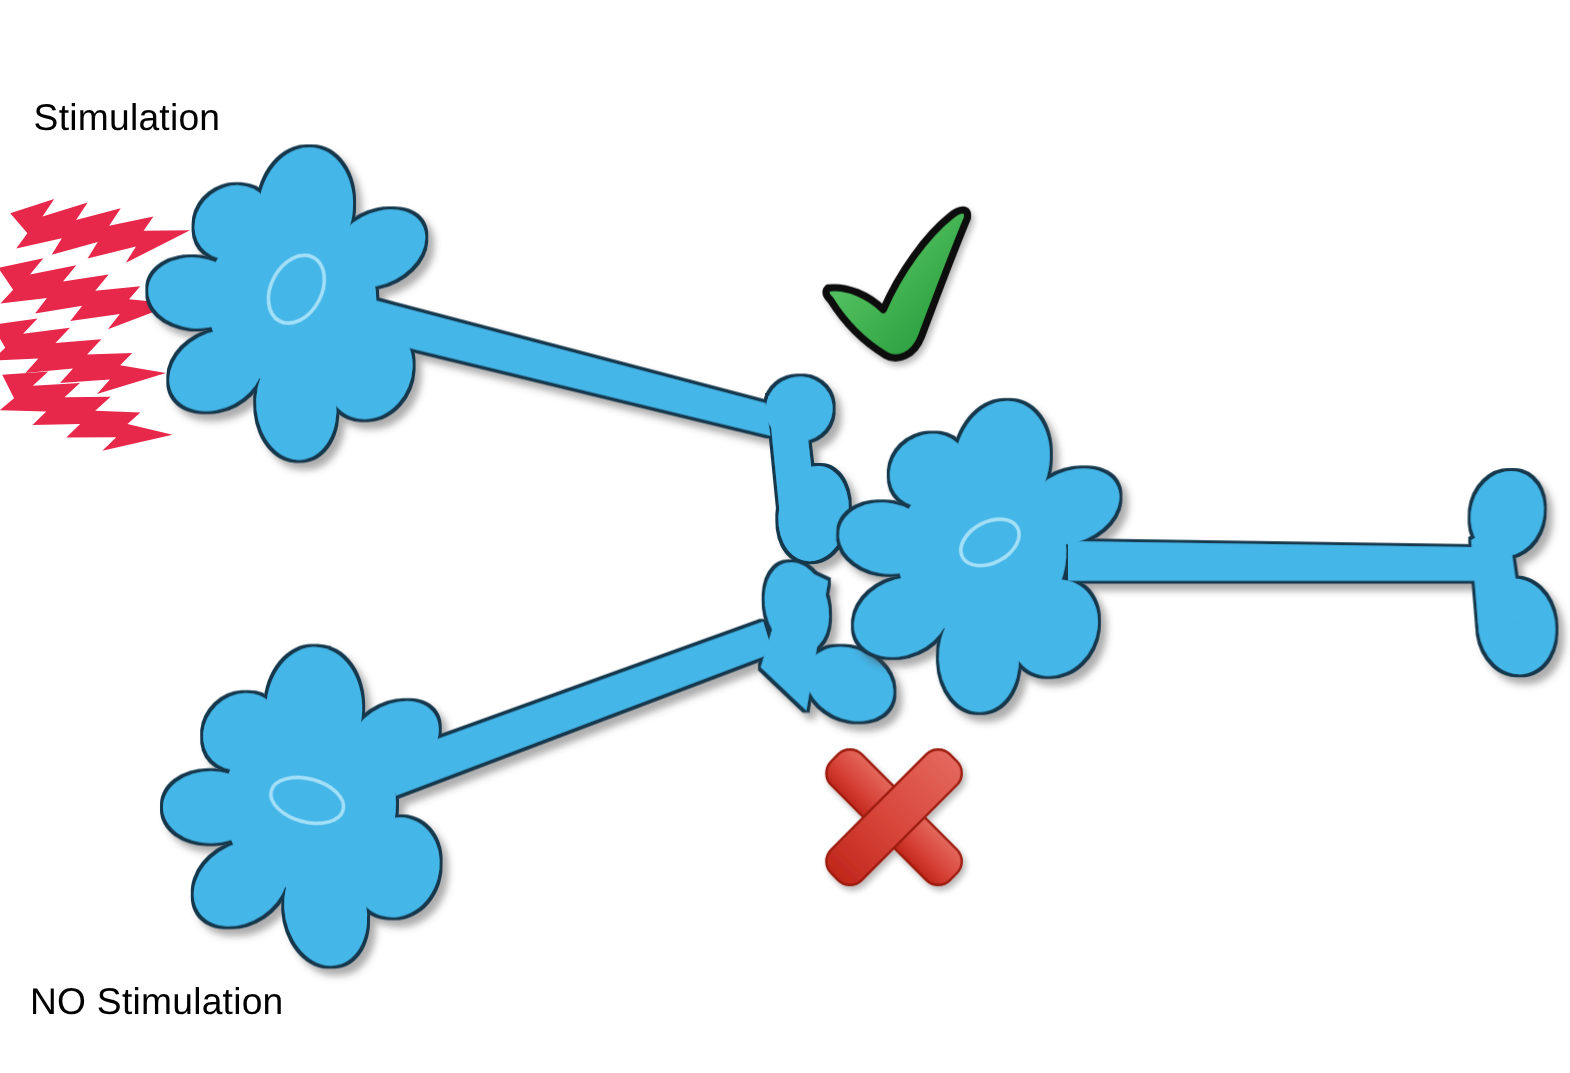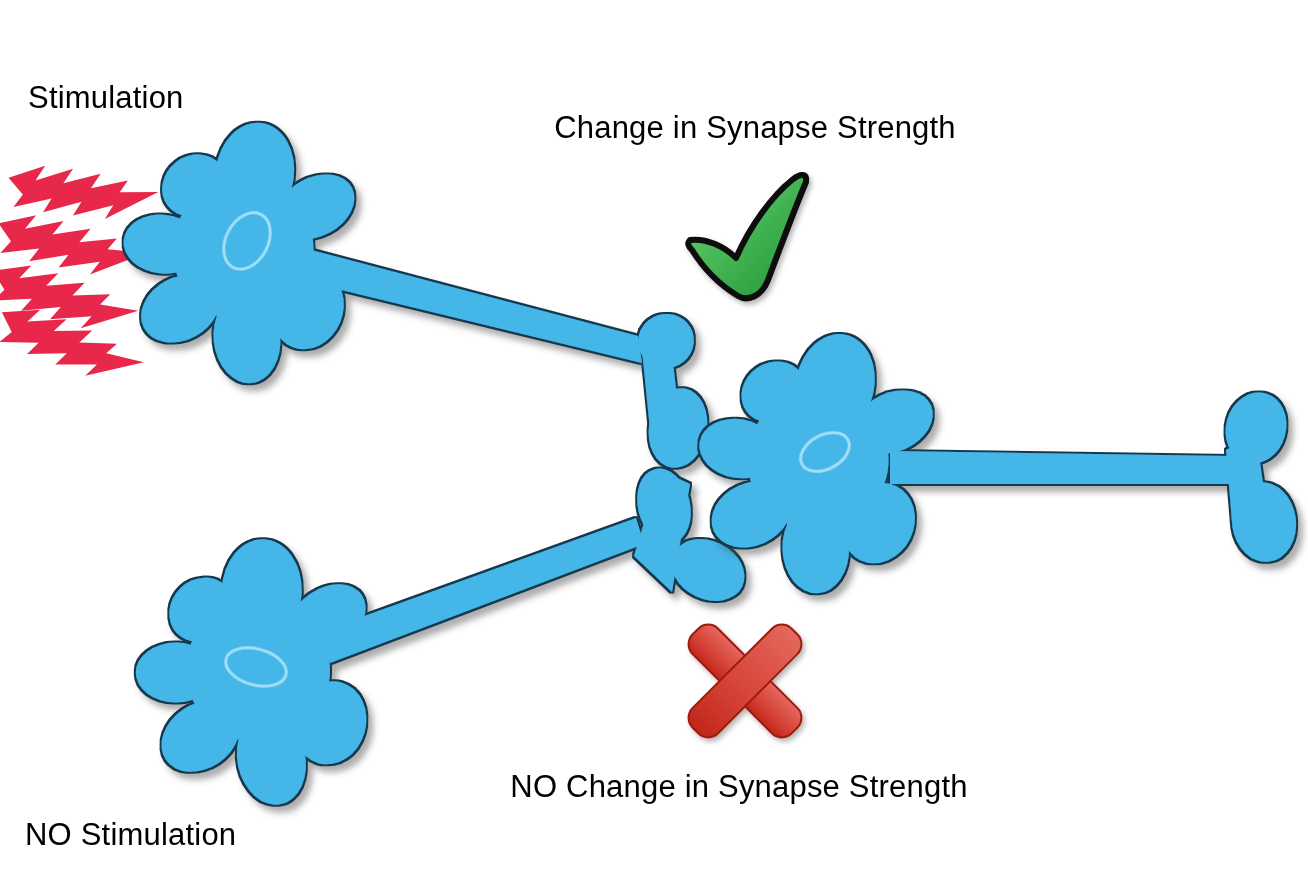--- a/index.html
+++ b/index.html
@@ -131,19 +131,17 @@
     <g filter="url(#softShadow)">
       <g transform="rotate(45 745 681)" fill="url(#gradCross)" stroke="#9C1A10" stroke-width="2">
         <rect x="675" y="663" width="140" height="36" rx="14"></rect>
         <rect x="727" y="611" width="36" height="140" rx="14"></rect>
       </g>
     </g>
   </svg>
 
   <div class="label" style="left:28px; top:80px;">Stimulation</div>
 
-  <div class="label centered" style="left:755px; top:110px;">Change in Synapse Strength</div>
 
   <div class="label" style="left:25px; top:796px;margin-top:21px;">NO Stimulation</div>
 
-  <div class="label centered" style="left:739px; top:769px;">NO Change in Synapse Strength</div>
 
 </div>
 
 </body></html>

